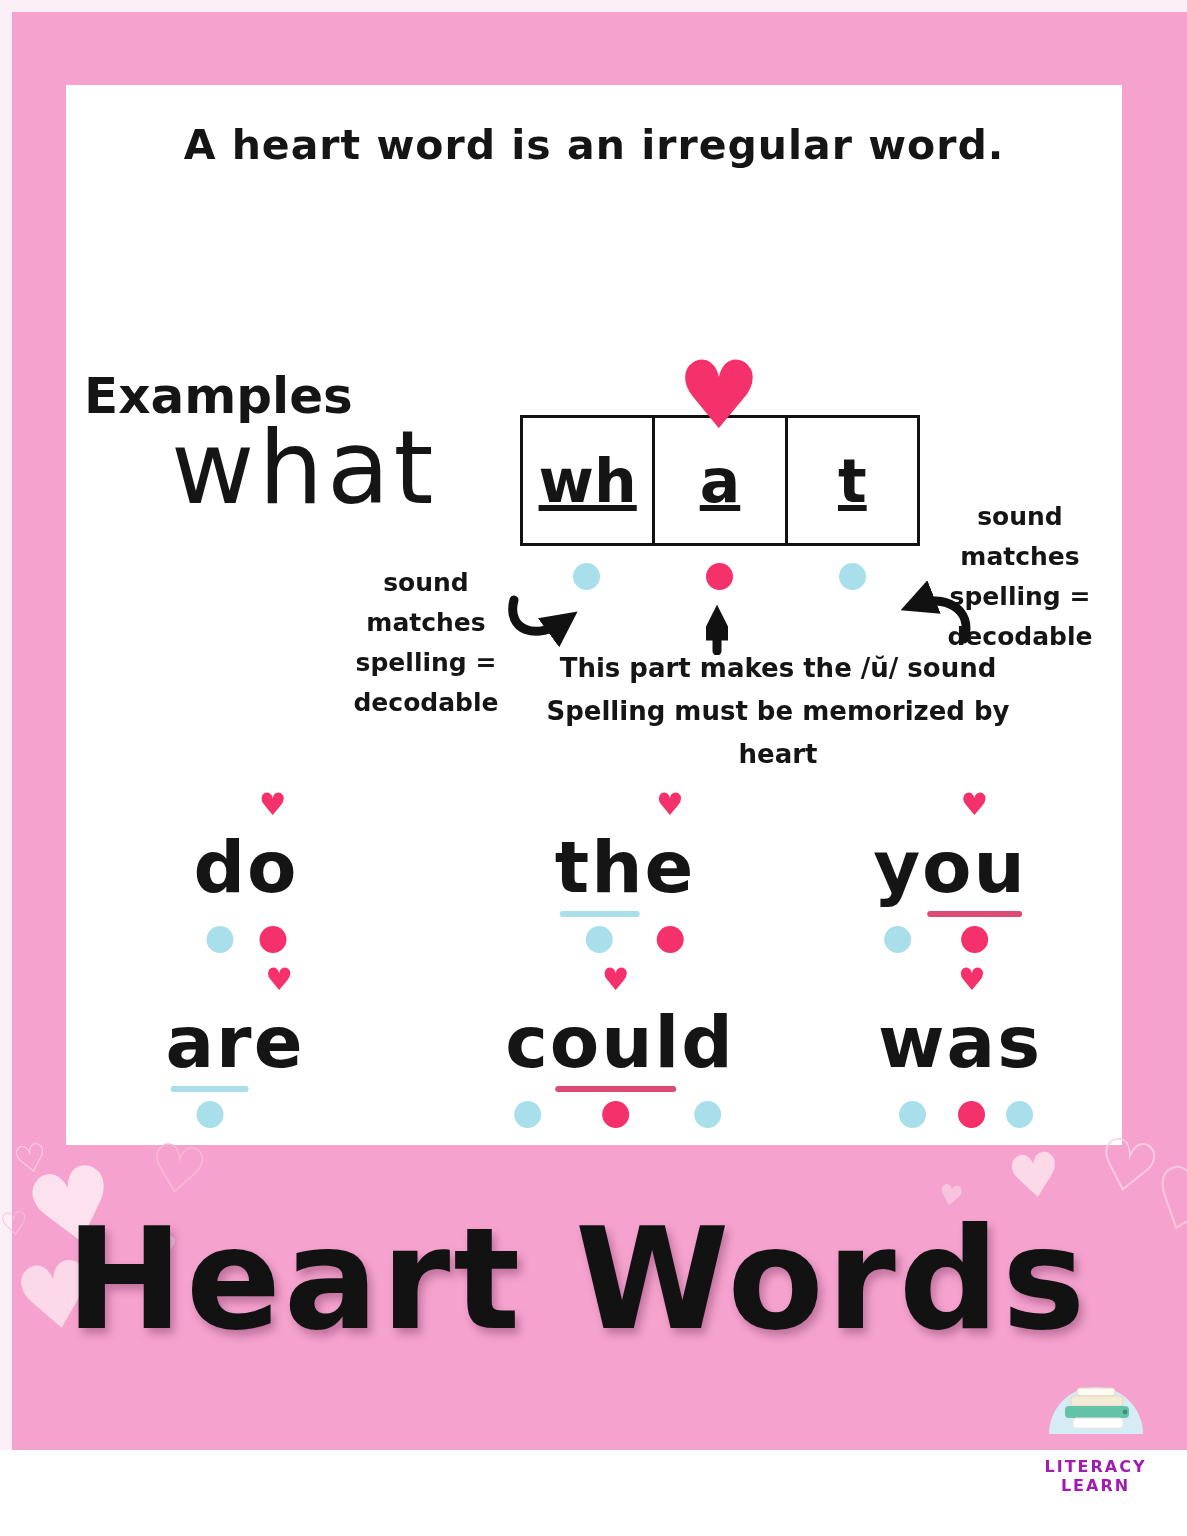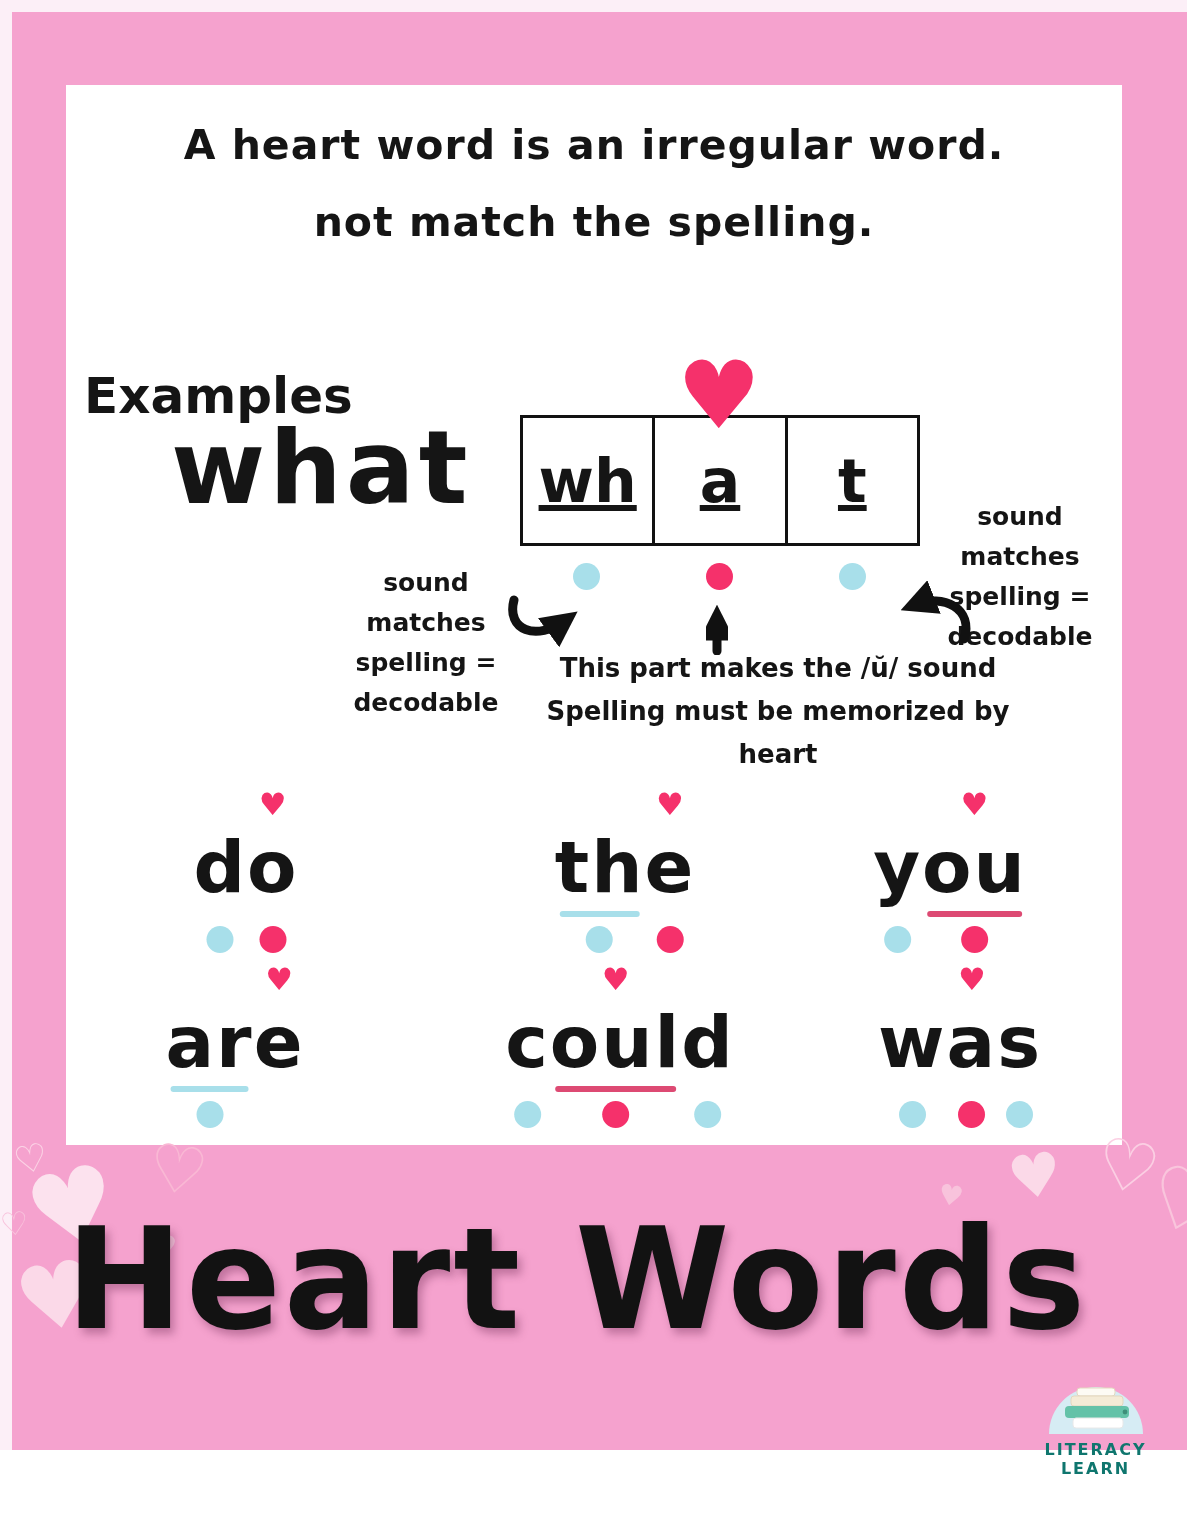--- a/index.html
+++ b/index.html
@@ -10,21 +10,21 @@
   }
   .pink-bg{position:absolute; left:12px; top:12px; width:1175px; height:1438px; background:var(--background-pink,#F5A2CE);}
   .bottom-strip{position:absolute; left:0; top:1450px; width:1187px; height:86px; background:#ffffff;}
   .panel{position:absolute; left:66px; top:85px; width:1056px; height:1060px; background:#ffffff;}
 
   
   .intro{position:absolute; left:0; top:22px; width:100%; text-align:center;
          font-size:41px; font-weight:bold; line-height:77px; letter-spacing:1px;}
 
   .examples-label{position:absolute; left:18px; top:282px; font-size:50px; font-weight:bold;}
-  .big-word{position:absolute; left:105px; top:332px; font-size:102px; font-weight:bold; letter-spacing:4px; line-height:1;}
+  .big-word{position:absolute; left:105px; top:332px; font-size:102px; font-weight:normal; letter-spacing:4px; line-height:1;}
 
   
   .boxes{position:absolute; left:454px; top:330px; width:400px; height:131px; display:flex;}
   .wbox{width:144px; height:131px; border:3px solid #111; margin-left:-3px; box-sizing:border-box;
         display:flex; align-items:center; justify-content:center;
         font-size:60px; font-weight:bold; background:#fff;text-decoration:underline;}
   .wbox:first-child{margin-left:0;}
   .box-heart{position:absolute; top:-66px; transform:translateX(-50%);
              font-size:94px; line-height:1; color:var(--heart-pink,#F5316B); z-index:2;}
   .box-dots{position:absolute; left:454px; top:478px; width:400px; display:flex;}
@@ -63,34 +63,33 @@
   .pos-w5{left:894px; top:875px;}
 
   
   .poster-title{position:absolute; left:0; top:1198px; width:1154px; text-align:center;
                 font-size:140px; font-weight:800; letter-spacing:3px; color:#121212;
                 text-shadow:4px 6px 8px rgba(95,30,70,0.35);}
   .deco{position:absolute; line-height:1; pointer-events:none;}
 
   
   .logo{position:absolute; left:1008px; top:1380px; width:175px; text-align:center;}
-  .logo-text{font-size:16px; font-weight:bold; letter-spacing:2px; color:#0f766e; margin-top:2px;}
+  .logo-text{font-size:16px; font-weight:bold; letter-spacing:2px; color:#a21caf; margin-top:19px;}
 </style>
 </head>
 <body>
 
 <div class="page">
   <div class="pink-bg"></div>
   <div class="bottom-strip"></div>
 
   <div class="panel">
 
     <div class="intro">
       <div>A heart word is an irregular word.</div>
-      <div>not match the spelling.</div>
     </div>
 
     <div class="examples-label">Examples</div>
     <div class="big-word">what</div>
 
     <div class="boxes">
         <div class="wbox">wh</div>
         <div class="wbox">a</div>
         <span class="box-heart" style="left: 199px;">♥</span>
         <div class="wbox">t</div>

